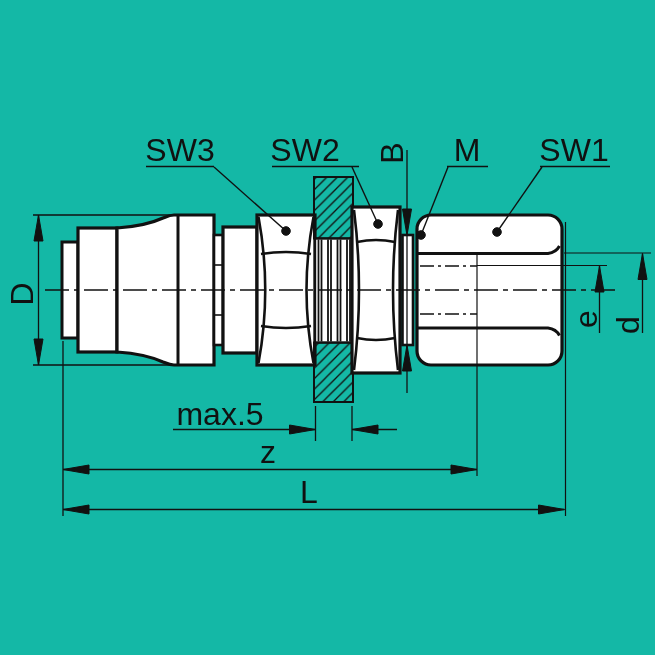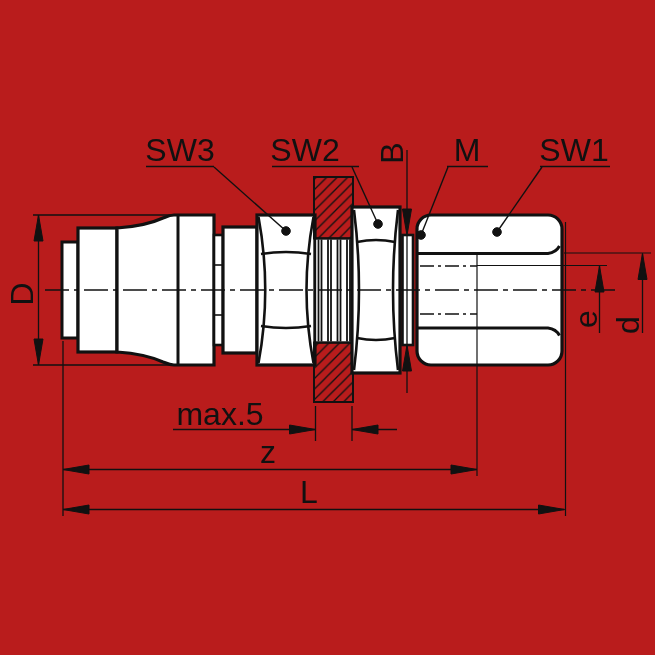--- a/index.html
+++ b/index.html
@@ -1,19 +1,19 @@
 <!DOCTYPE html>
 <html><head>
 <meta charset="utf-8">
 <style>
   html,body{margin:0;padding:0;background:#fff;}
   .canvas{
     position:relative;
     width:655px;height:655px;
-    background:#b91c1c;
+    background:#14b8a6;
     font-family:"Liberation Sans",sans-serif;
     overflow:hidden;
   }
   svg{display:block;}
   text{
     font-family:"Liberation Sans",sans-serif;
     font-size:32px;
     fill:#111;
   }
 </style>

